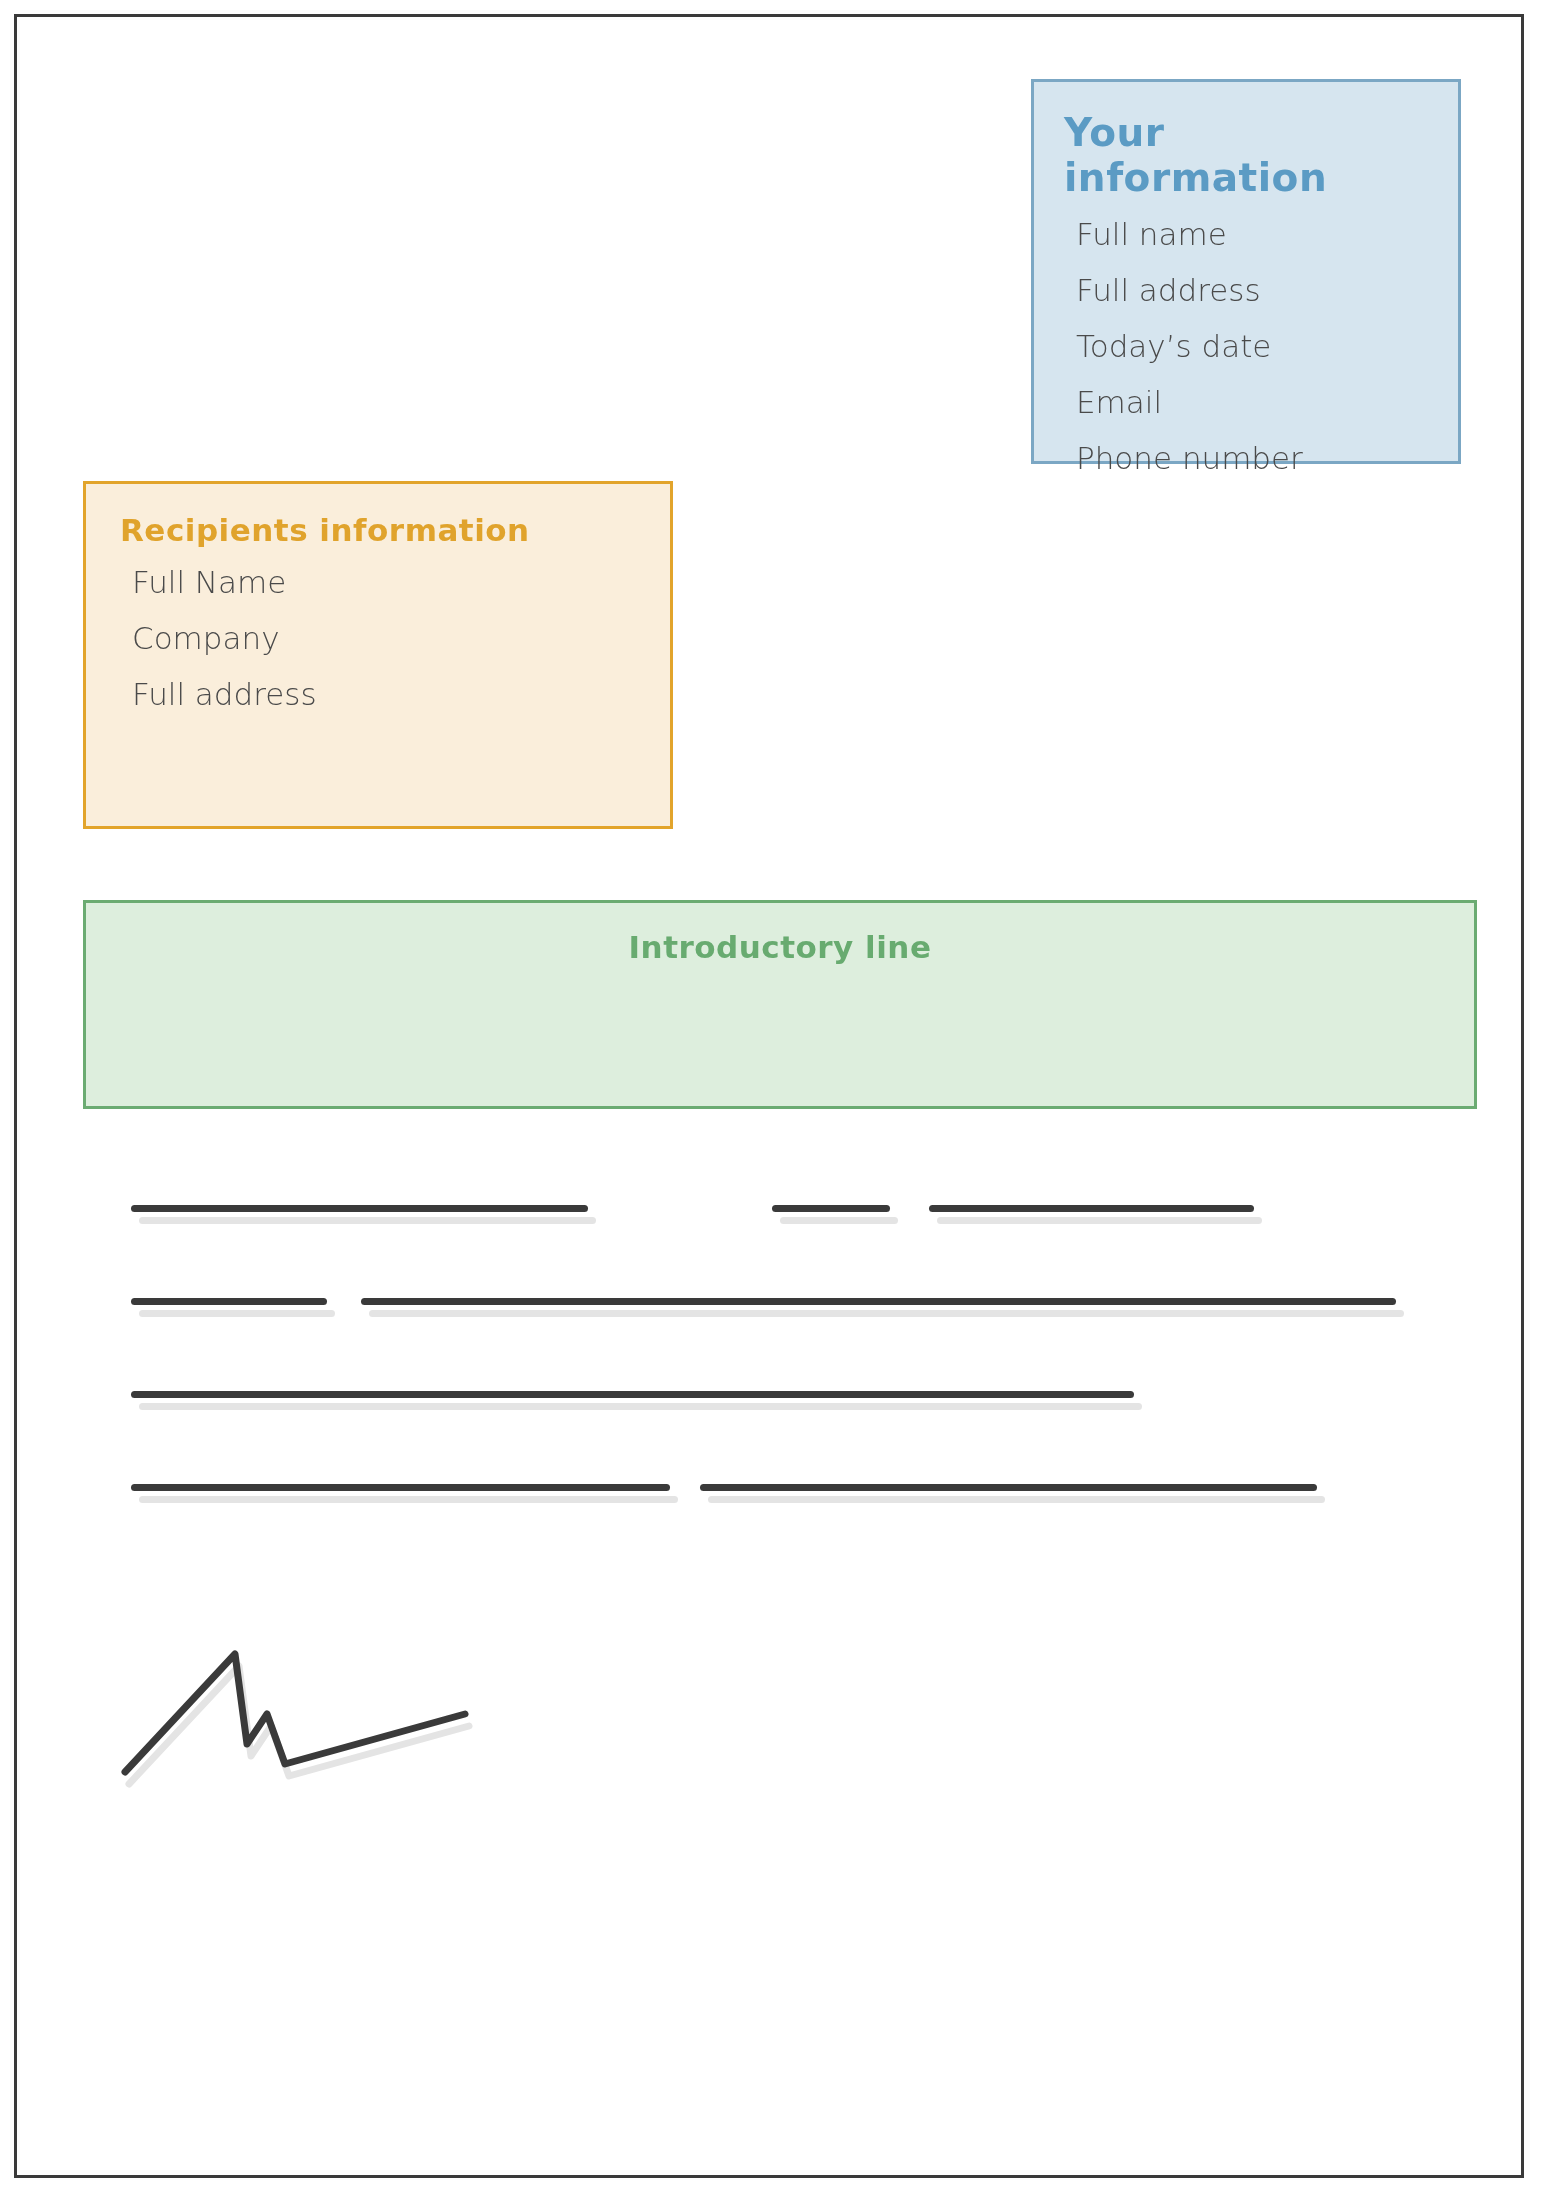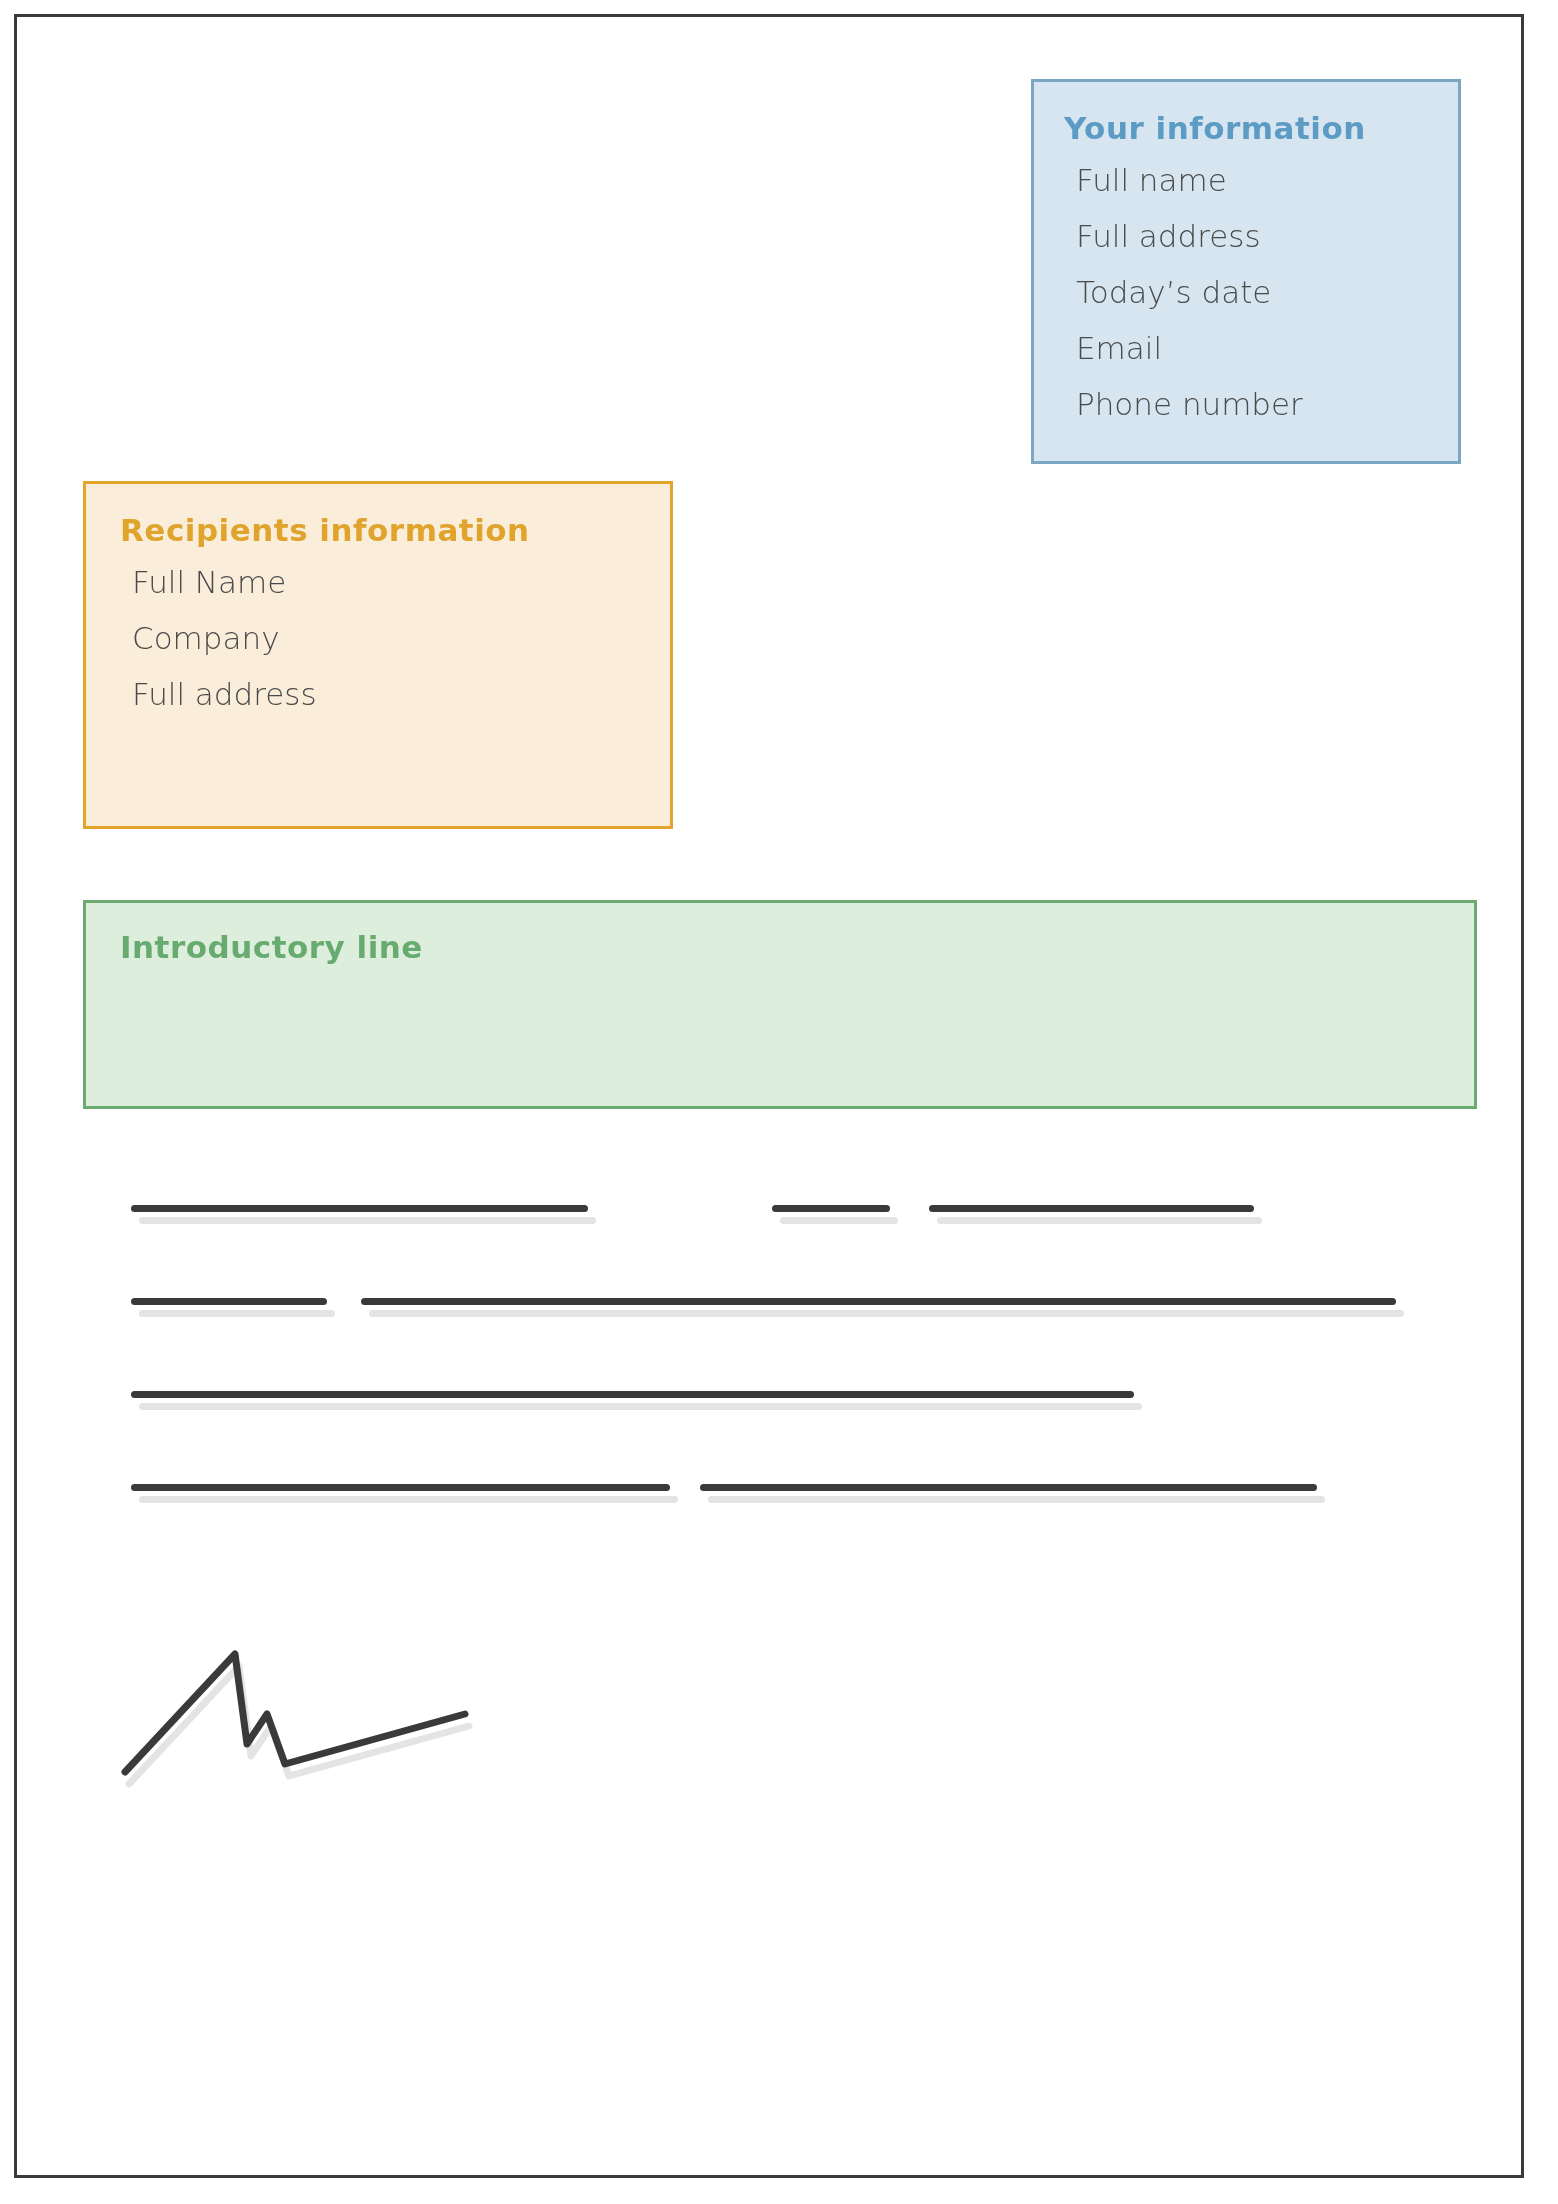--- a/index.html
+++ b/index.html
@@ -50,21 +50,21 @@
     left: 1014px;
     top: 62px;
     width: 430px;
     height: 385px;
     background: #d6e5ef;
     border-color: #7ba7c4;
     padding: 28px 30px 20px 30px;
   }
   #your-info-box .box-title {
     color: #5b9bc4;
-    font-size: 31px;
+    font-size: 39px;
   }
   #your-info-box .box-line {
     font-size: 31px;
   }
 
   
   #recipient-info-box {
     left: 66px;
     top: 464px;
     width: 590px;
@@ -83,20 +83,21 @@
 
   
   #intro-box {
     left: 66px;
     top: 883px;
     width: 1394px;
     height: 209px;
     background: #ddeedd;
     border-color: #6bab72;
     padding: 26px 34px 29px 34px;
+    text-align: center;
   }
   #intro-box .box-title {
     color: #68ab70;
     font-size: 31px;
     margin-bottom: 16px;
   }
   #intro-box .box-line {
     font-size: 31px;
   }
 

